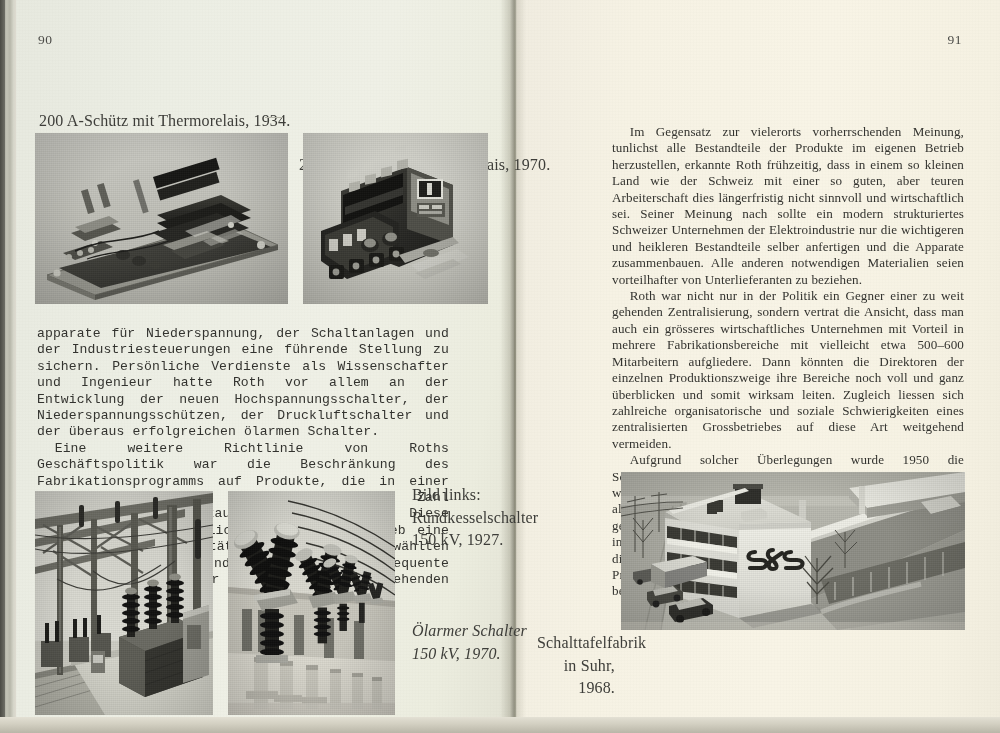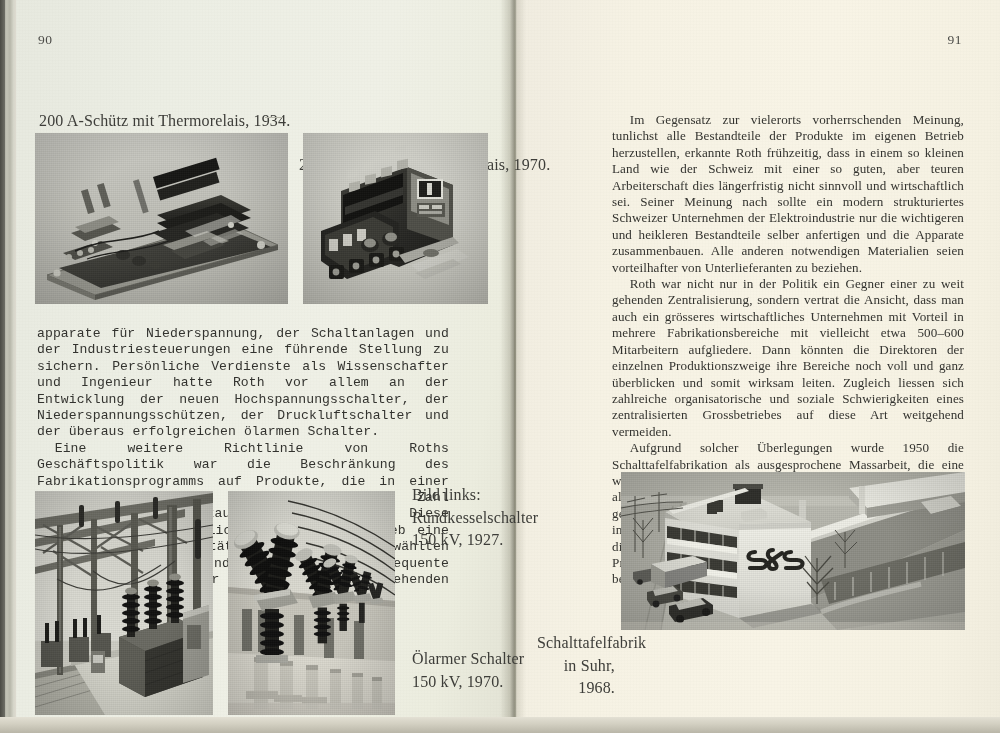--- a/index.html
+++ b/index.html
@@ -234,21 +234,21 @@
   <div class="bodytext" style="left:37px;top:326px;width:412px;font-family:Liberation Mono, monospace;">
     <p>apparate für Niederspannung, der Schaltanlagen und der Industriesteuerungen eine führende Stellung zu sichern. Persönliche Verdienste als Wissenschafter und Ingenieur hatte Roth vor allem an der Entwicklung der neuen Hochspannungsschalter, der Niederspannungsschützen, der Druckluftschalter und der überaus erfolgreichen ölarmen Schalter.</p>
     <p class="indent">Eine weitere Richtlinie von Roths Geschäftspolitik war die Beschränkung des Fabrikationsprogramms auf Produkte, die in einer betriebswirtschaftlich vertretbaren Zahl hergestellt und verkauft werden konnten. Diese Spezialisierung ermöglichte dem Mittelbetrieb eine gezielte Forschungstätigkeit in ausgewählten Arbeitsgebieten und eine konsequente Weiterentwicklung der qualitativ hochstehenden Erzeugnisse.</p>
   </div>
 
   <div class="caption" style="left:412px;top:484px;">
     <div>Bild links:</div>
     <div>Rundkesselschalter</div>
     <div>150 kV, 1927.</div>
   </div>
-  <div class="caption" style="left:412px;top:648px;">
+  <div class="caption" style="left:412px;top:620px;font-style:italic;">
     <div>Ölarmer Schalter</div>
     <div>150 kV, 1970.</div>
   </div>
 
   <div class="photo" style="left:35px;top:491px;width:178px;height:224px;">
     <svg class="scene" viewBox="0 0 178 224" preserveAspectRatio="none">
       <defs>
         <linearGradient id="sky36" x1="0" y1="0" x2="0" y2="1">
           <stop offset="0" stop-color="#cfcfc7"></stop>
             <stop offset="1" stop-color="#e3e3db"></stop>
@@ -581,21 +581,21 @@
         </g>
         <polygon points="38,96 72,90 78,104 44,111" fill="#adada5"></polygon>
       </g>
 
       <rect y="212" width="167" height="12" fill="#cdcbc1" opacity=".8"></rect>
     </svg>
     <div class="noise"></div>
     <div class="vig"></div>
   </div>
 
-  <div class="bodytext" style="left:612px;top:112px;width:352px;">
+  <div class="bodytext" style="left:612px;top:124px;width:352px;">
     <p class="indent">Im Gegensatz zur vielerorts vorherrschenden Meinung, tunlichst alle Bestandteile der Produkte im eigenen Betrieb herzustellen, erkannte Roth frühzeitig, dass in einem so kleinen Land wie der Schweiz mit einer so guten, aber teuren Arbeiterschaft dies längerfristig nicht sinnvoll und wirtschaftlich sei. Seiner Meinung nach sollte ein modern strukturiertes Schweizer Unternehmen der Elektroindustrie nur die wichtigeren und heikleren Bestandteile selber anfertigen und die Apparate zusammenbauen. Alle anderen notwendigen Materialien seien vorteilhafter von Unterlieferanten zu beziehen.</p>
     <p class="indent">Roth war nicht nur in der Politik ein Gegner einer zu weit gehenden Zentralisierung, sondern vertrat die Ansicht, dass man auch ein grösseres wirtschaftliches Unternehmen mit Vorteil in mehrere Fabrikationsbereiche mit vielleicht etwa 500–600 Mitarbeitern aufgliedere. Dann könnten die Direktoren der einzelnen Produktionszweige ihre Bereiche noch voll und ganz überblicken und somit wirksam leiten. Zugleich liessen sich zahlreiche organisatorische und soziale Schwierigkeiten eines zentralisierten Grossbetriebes auf diese Art weitgehend vermeiden.</p>
     <p class="indent">Aufgrund solcher Überlegungen wurde 1950 die Schalttafelfabrikation als ausgesprochene Massarbeit, die eine wendige Führung mit möglichst einfacher Organisation verlangte, als Schalttafelfabrik organisatorisch und räumlich selbständig gemacht und sieben Jahre später in die neugebaute Fabrikanlage in der Nachbargemeinde Suhr verlegt. Einige Jahre darauf konnte die Hochspannungsapparatefabrikation, der älteste und wichtigste Produktionszweig der Firma, in Oberentfelden Neubauten beziehen,</p>
   </div>
 
   <div class="caption" style="left:537px;top:632px;text-align:right;width:78px;">
     <div>Schalttafelfabrik</div>
     <div>in Suhr, 1968.</div>
   </div>
 

